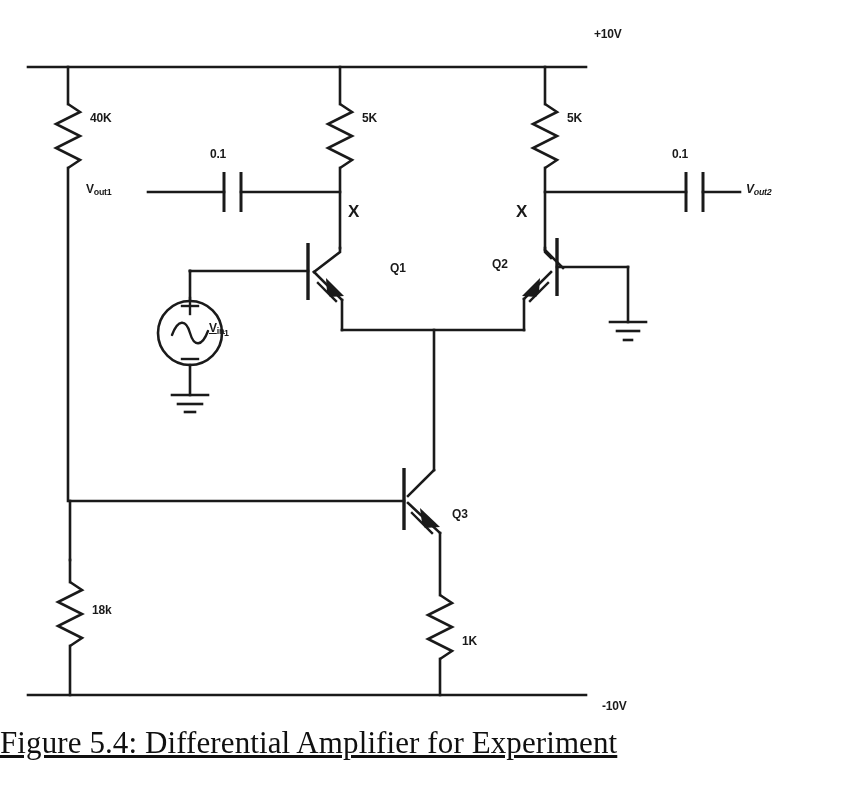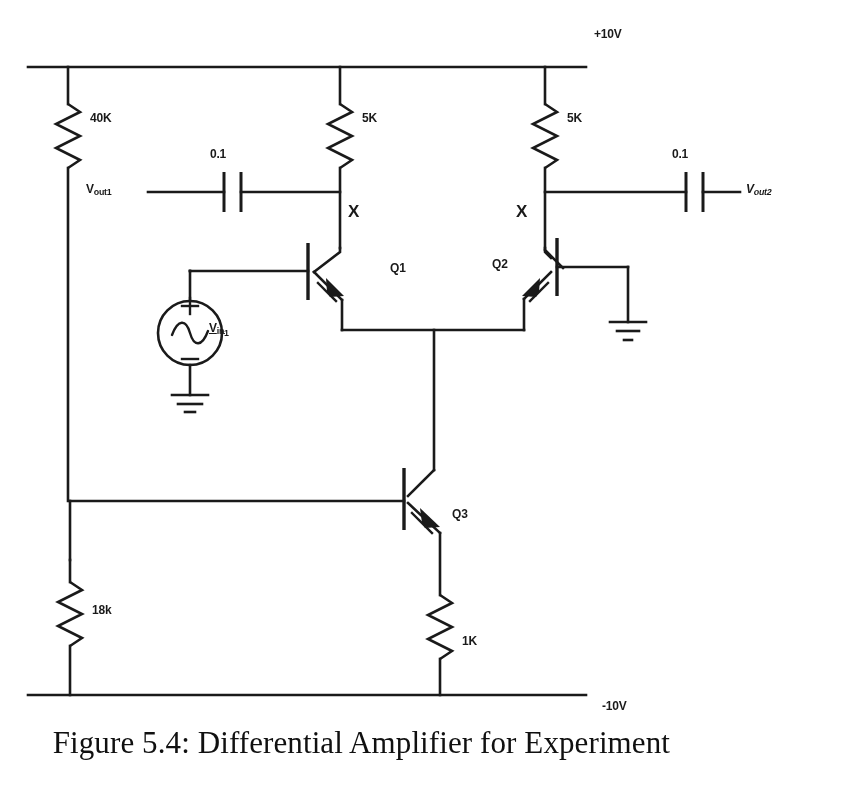--- a/index.html
+++ b/index.html
@@ -89,27 +89,28 @@
     font-size: 0.74em;
     font-weight: 700;
     vertical-align: -0.28em;
     letter-spacing: -0.3px;
   }
   #caption {
     position: absolute;
     left: 0;
     top: 725px;
     width: 670px;
-    text-align: right;
+    text-align: left;
     font-family: "Liberation Serif", serif;
     font-size: 31px;
     font-weight: 400;
     color: #101010;
     white-space: nowrap;
     letter-spacing: 0.1px;
+    text-decoration: underline;
   }
 </style>
 </head>
 <body>
 
 <div id="figure-root">
 
   <svg id="circuit-svg" viewBox="0 0 843 787">
 
     <g>

